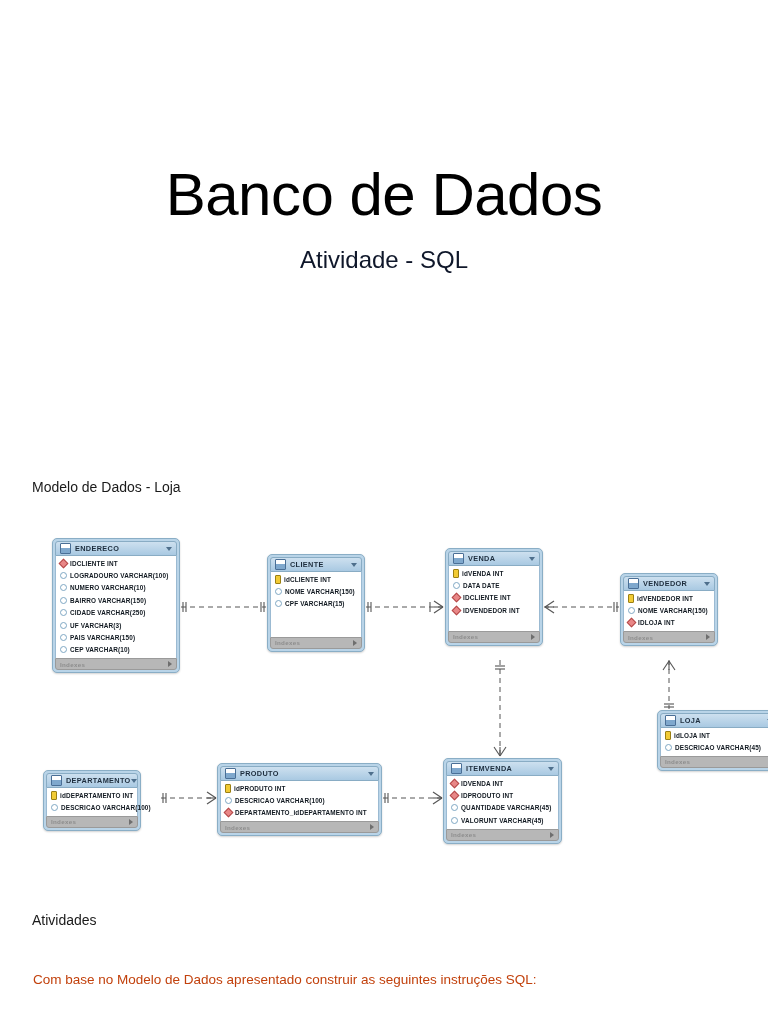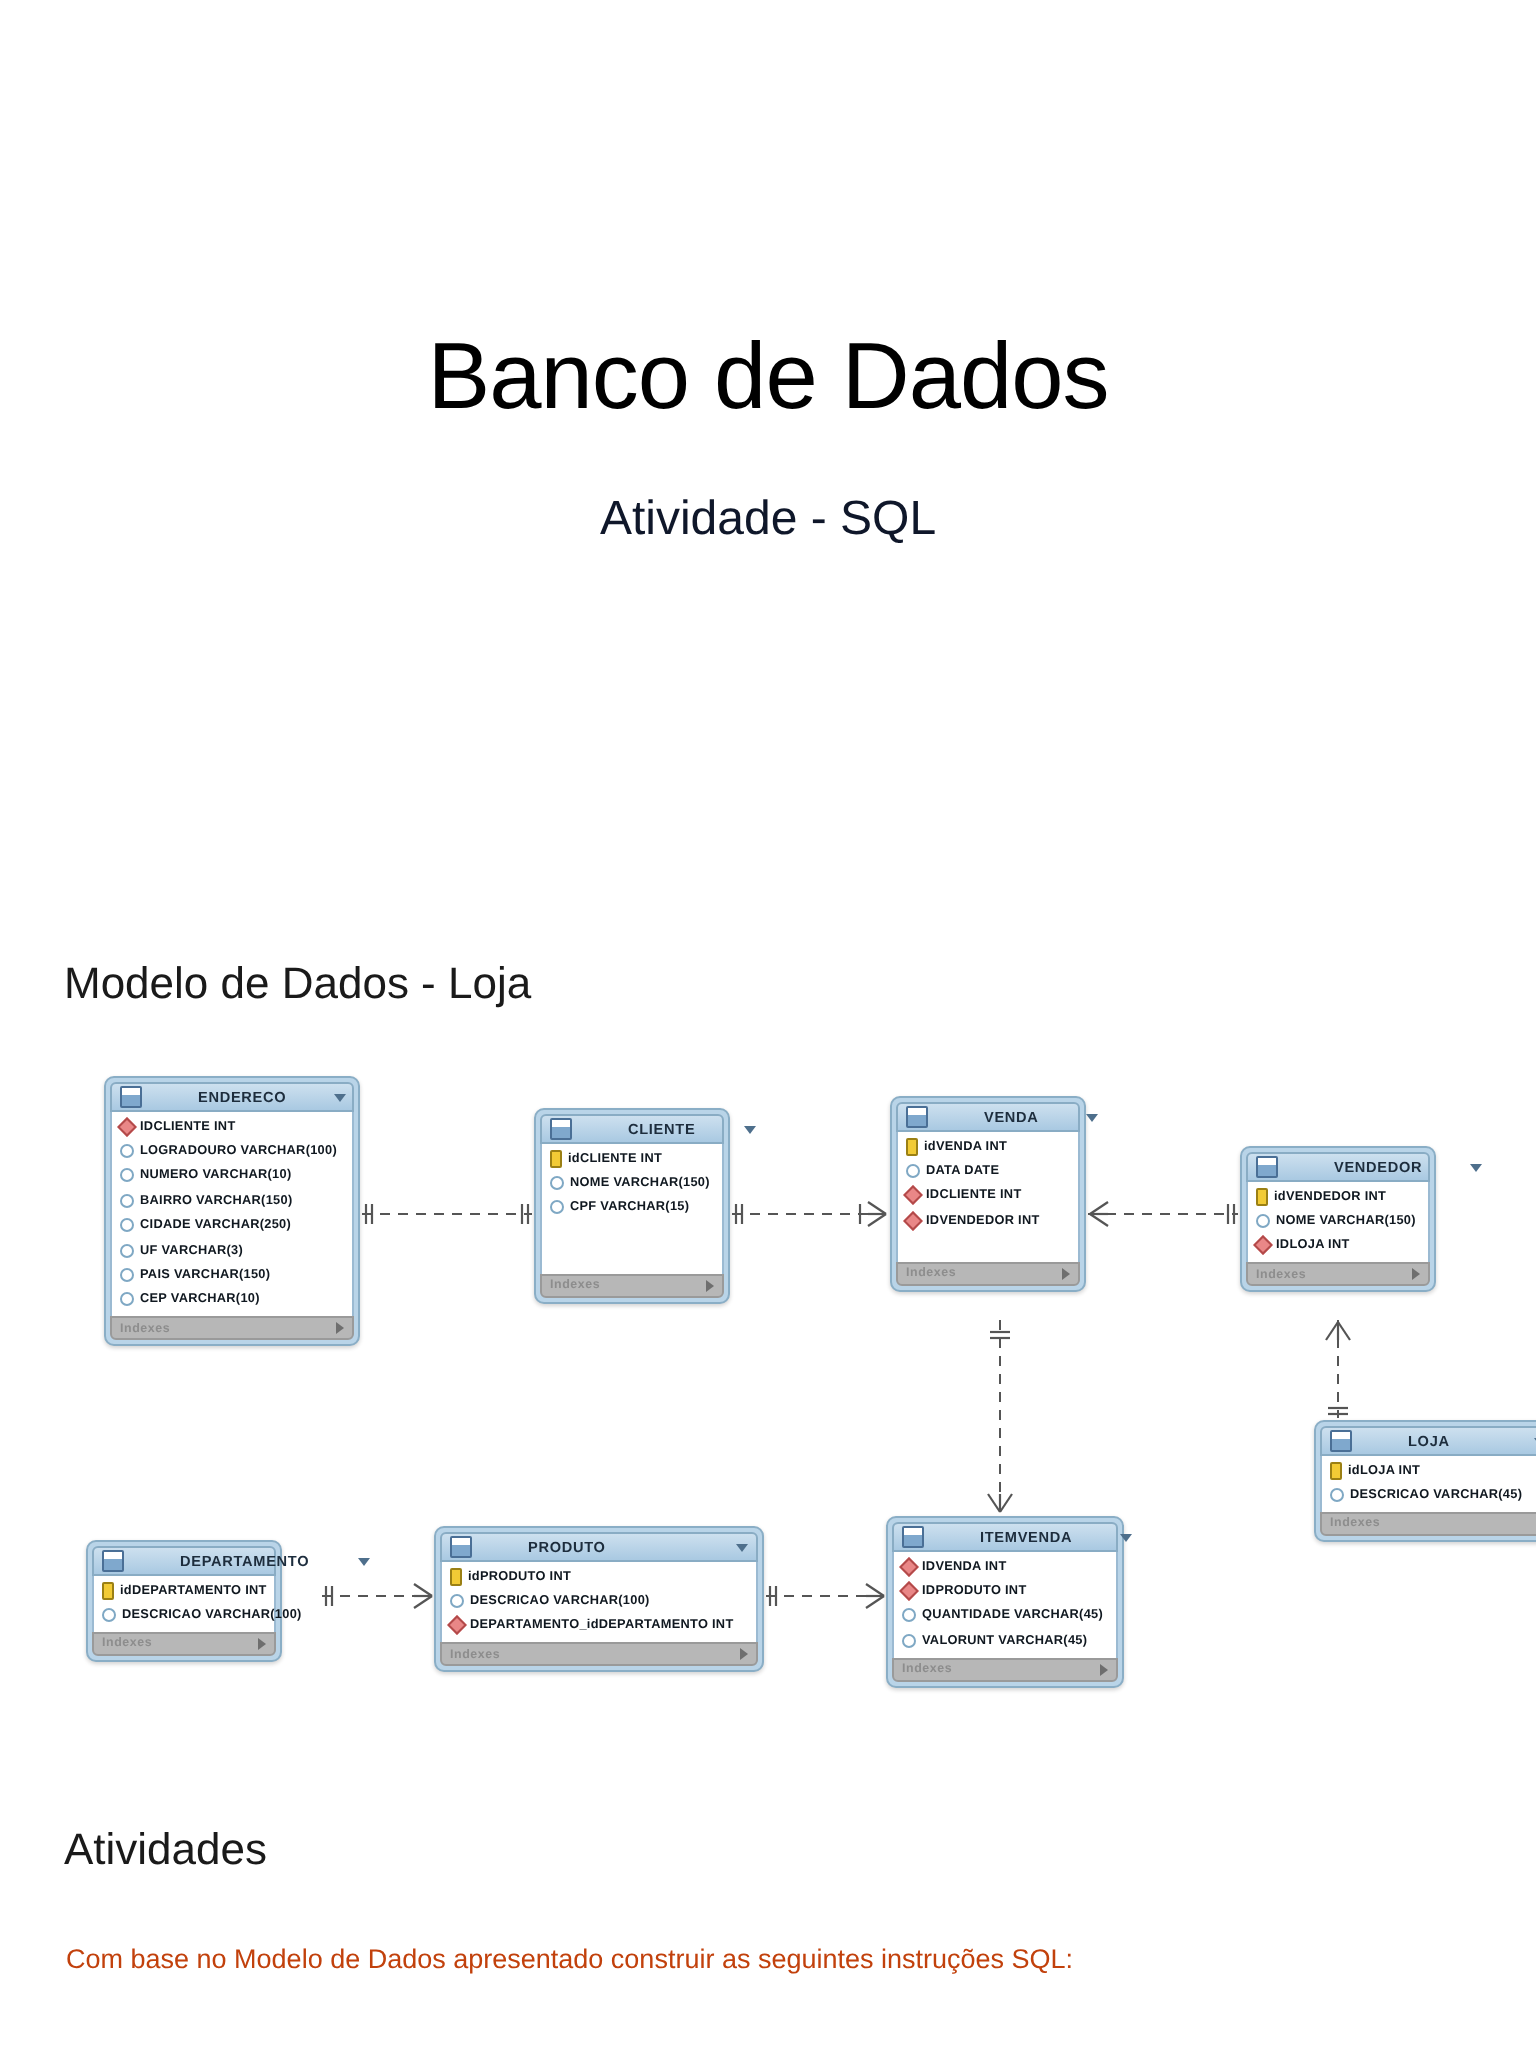--- a/index.html
+++ b/index.html
@@ -10,33 +10,33 @@
     color:#000;
     overflow:hidden;
     position:relative;
   }
   .page{position:relative;width:768px;height:1024px;}
 
   
   .title{
     position:absolute;left:0;top:160px;width:768px;
     text-align:center;
-    font-size:47px;font-weight:400;color:#000;
+    font-size:60px;font-weight:400;color:#000;
     letter-spacing:-0.5px;
   }
   .subtitle{
     position:absolute;left:0;top:246px;width:768px;
     text-align:center;
     font-size:24px;font-weight:400;color:#0f172a;
   }
 
   
   .h-section{
     position:absolute;
-    font-size:22px;font-weight:400;color:#1a1a1a;
+    font-size:14px;font-weight:400;color:#1a1a1a;
   }
   #modelo-heading{left:32px;top:479px;}
   #atividades-heading{left:32px;top:912px;}
 
   
   .body-text{
     position:absolute;
     font-size:13.5px;font-weight:400;color:#c2410c;
     line-height:1.45;
   }
@@ -58,21 +58,20 @@
     z-index:5;
   }
   .erd-head{
     height:15px;
     display:flex;align-items:center;
     padding:0 4px;
     background:linear-gradient(to bottom,#cde0ef 0%,#a9c9e2 100%);
     border:1px solid #89acc4;
     border-radius:3px 3px 0 0;
     box-sizing:border-box;
-    gap:24px;
   }
   .tbl-icon{
     width:9px;height:9px;
     border:1px solid #4a6f96;
     background:linear-gradient(to bottom,#ffffff 0%,#ffffff 40%,#7fa8cd 40%,#7fa8cd 100%);
     margin-right:4px;flex:0 0 auto;border-radius:1px;
   }
   .tbl-name{
     font-size:7.3px;font-weight:bold;color:#1d2d3d;
     letter-spacing:0.35px;white-space:nowrap;flex:1 1 auto;

